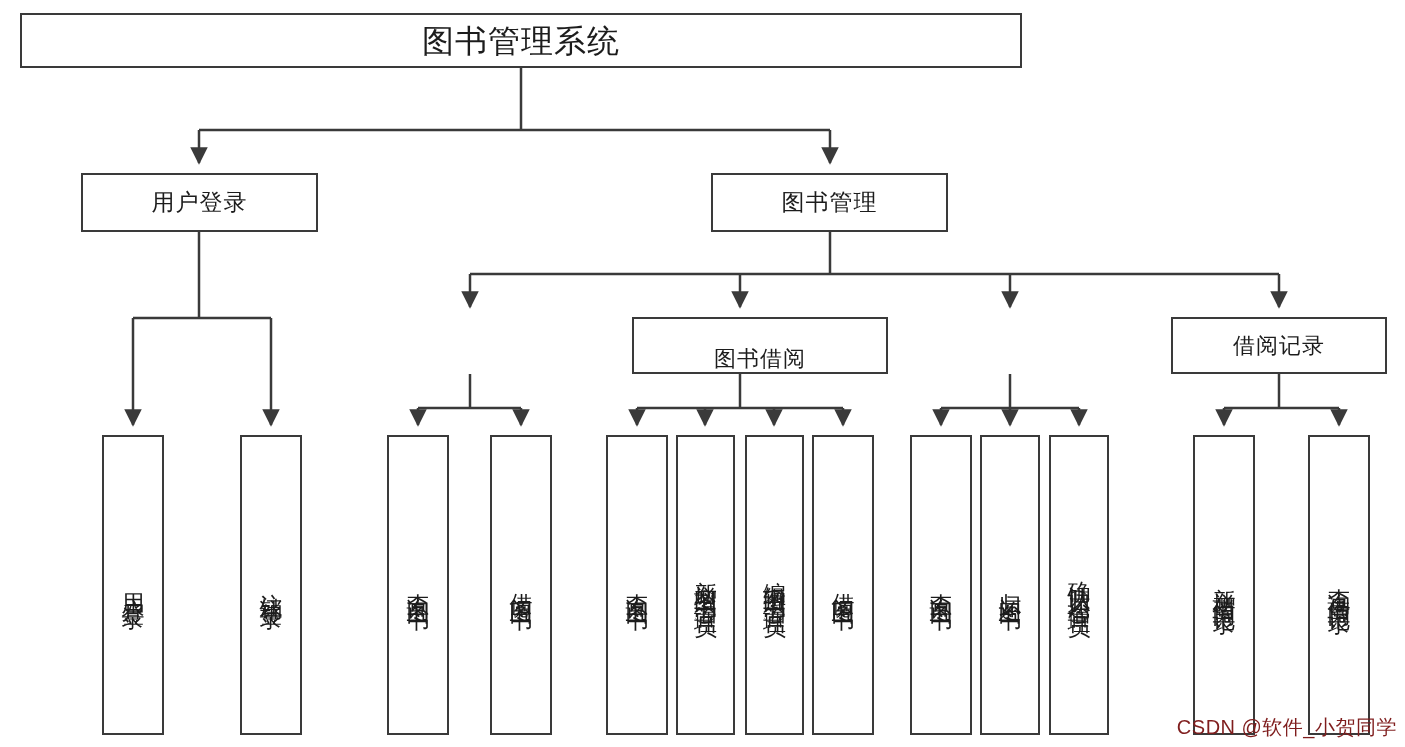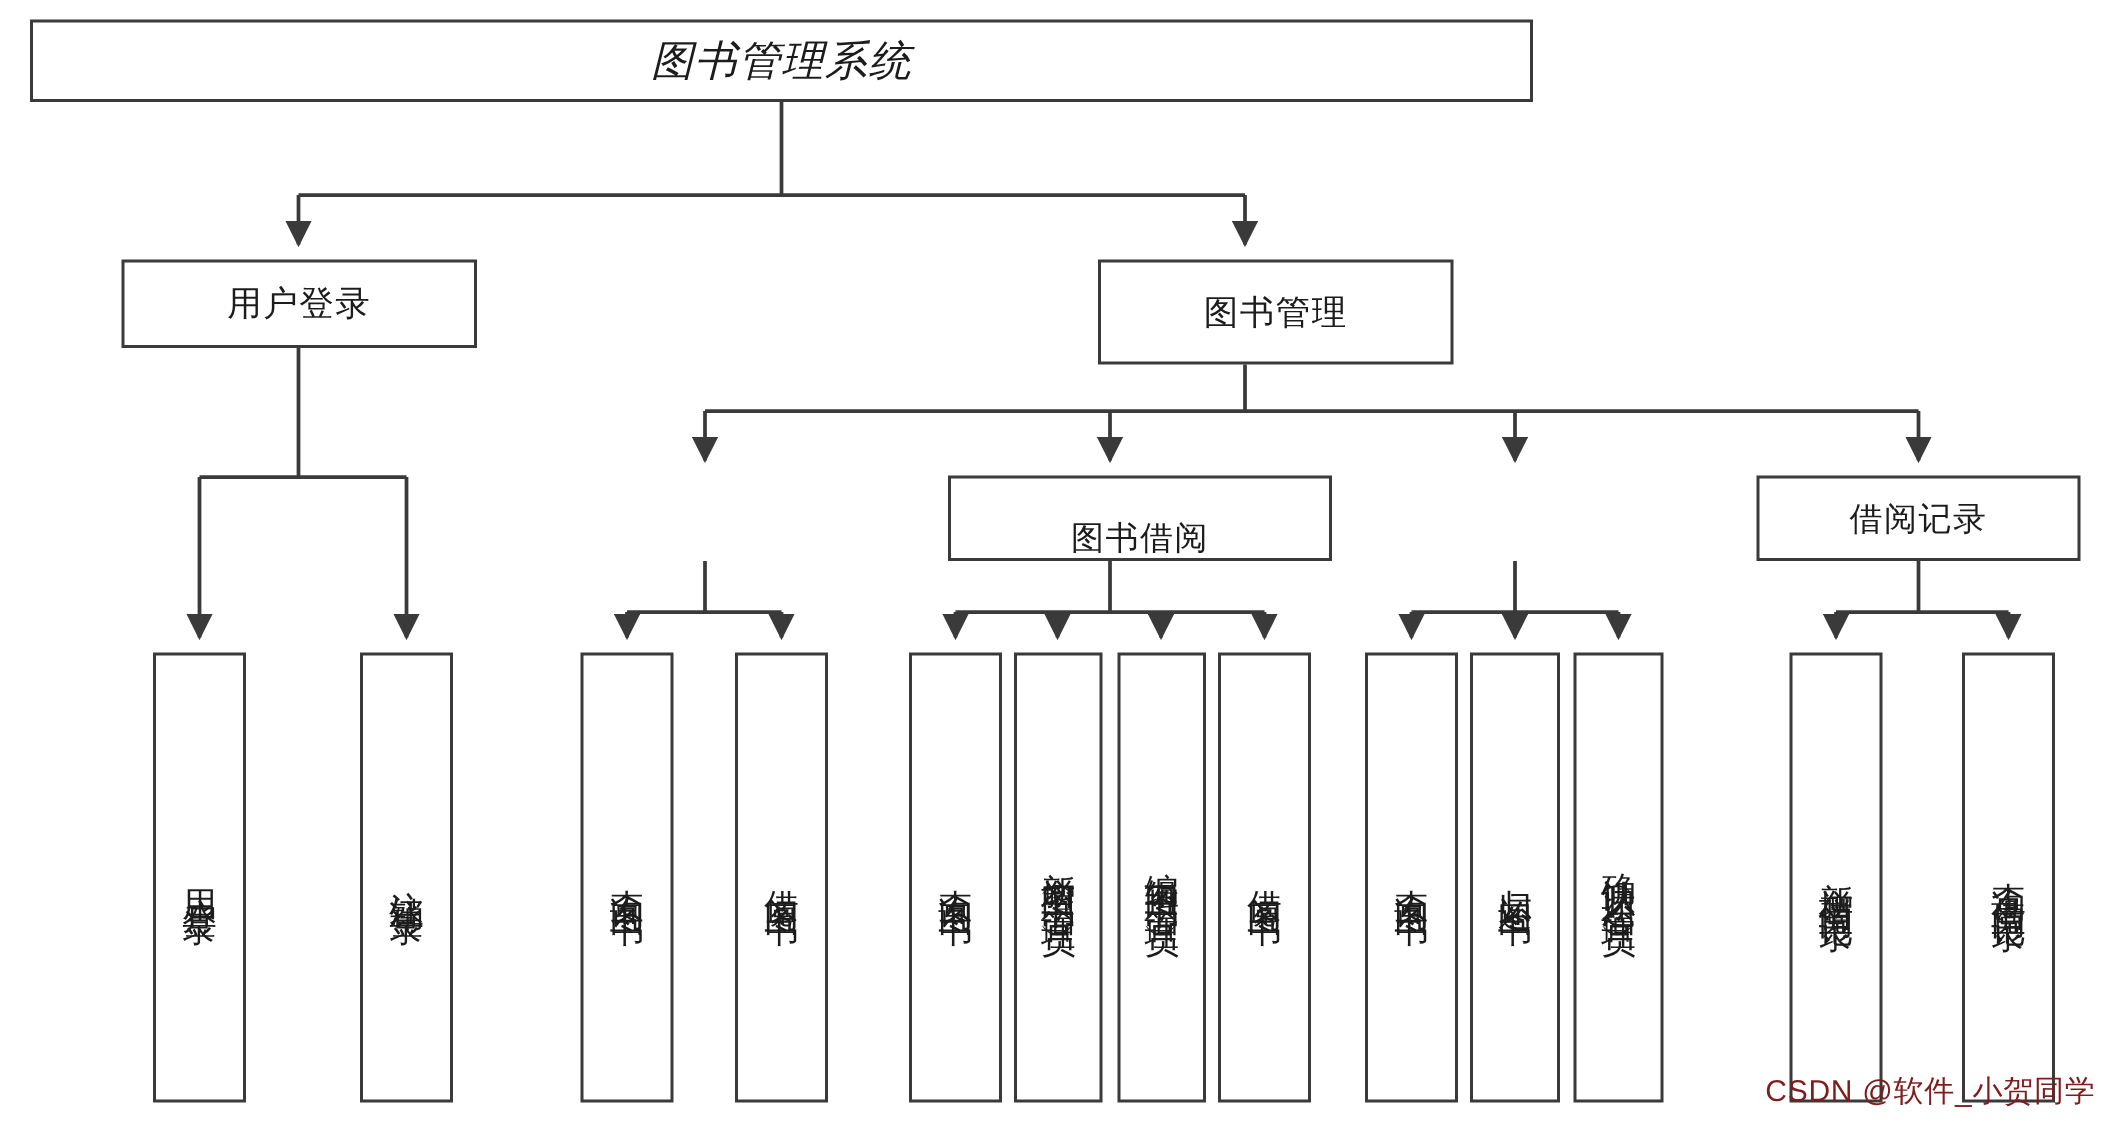--- a/index.html
+++ b/index.html
@@ -39,23 +39,22 @@
     color: #1c1c1c;
     line-height: 1.25;
   }
   .node .label {
     display: block;
     text-align: center;
     white-space: nowrap;
   }
   
   .node.root {
-    font-size: 28px;
+    font-size: 32px;
     letter-spacing: 1px;
-    font-style: italic;
   }
   
   .node.lvl2 {
     font-size: 23px;
     letter-spacing: 1px;
   }
   
   .node.lvl3 {
     font-size: 22px;
     letter-spacing: 1px;
@@ -142,21 +141,21 @@
     </g>
   </svg>
 
   <div class="node root" style="left:20px; top:13px; width:1002px; height:55px;">
     <span class="label">图书管理系统</span>
   </div>
 
   <div class="node lvl2" style="left:81px; top:173px; width:237px; height:59px;">
     <span class="label">用户登录</span>
   </div>
-  <div class="node lvl2" style="left:732px; top:173px; width:237px; height:70px;">
+  <div class="node lvl2" style="left:711px; top:173px; width:237px; height:59px;">
     <span class="label">图书管理</span>
   </div>
 
   <div class="node lvl3" style="left:632px; top:317px; width:256px; height:57px;align-items:flex-end;">
     <span class="label">图书借阅</span>
   </div>
   <div class="node lvl3" style="left:1171px; top:317px; width:216px; height:57px;">
     <span class="label">借阅记录</span>
   </div>
 

